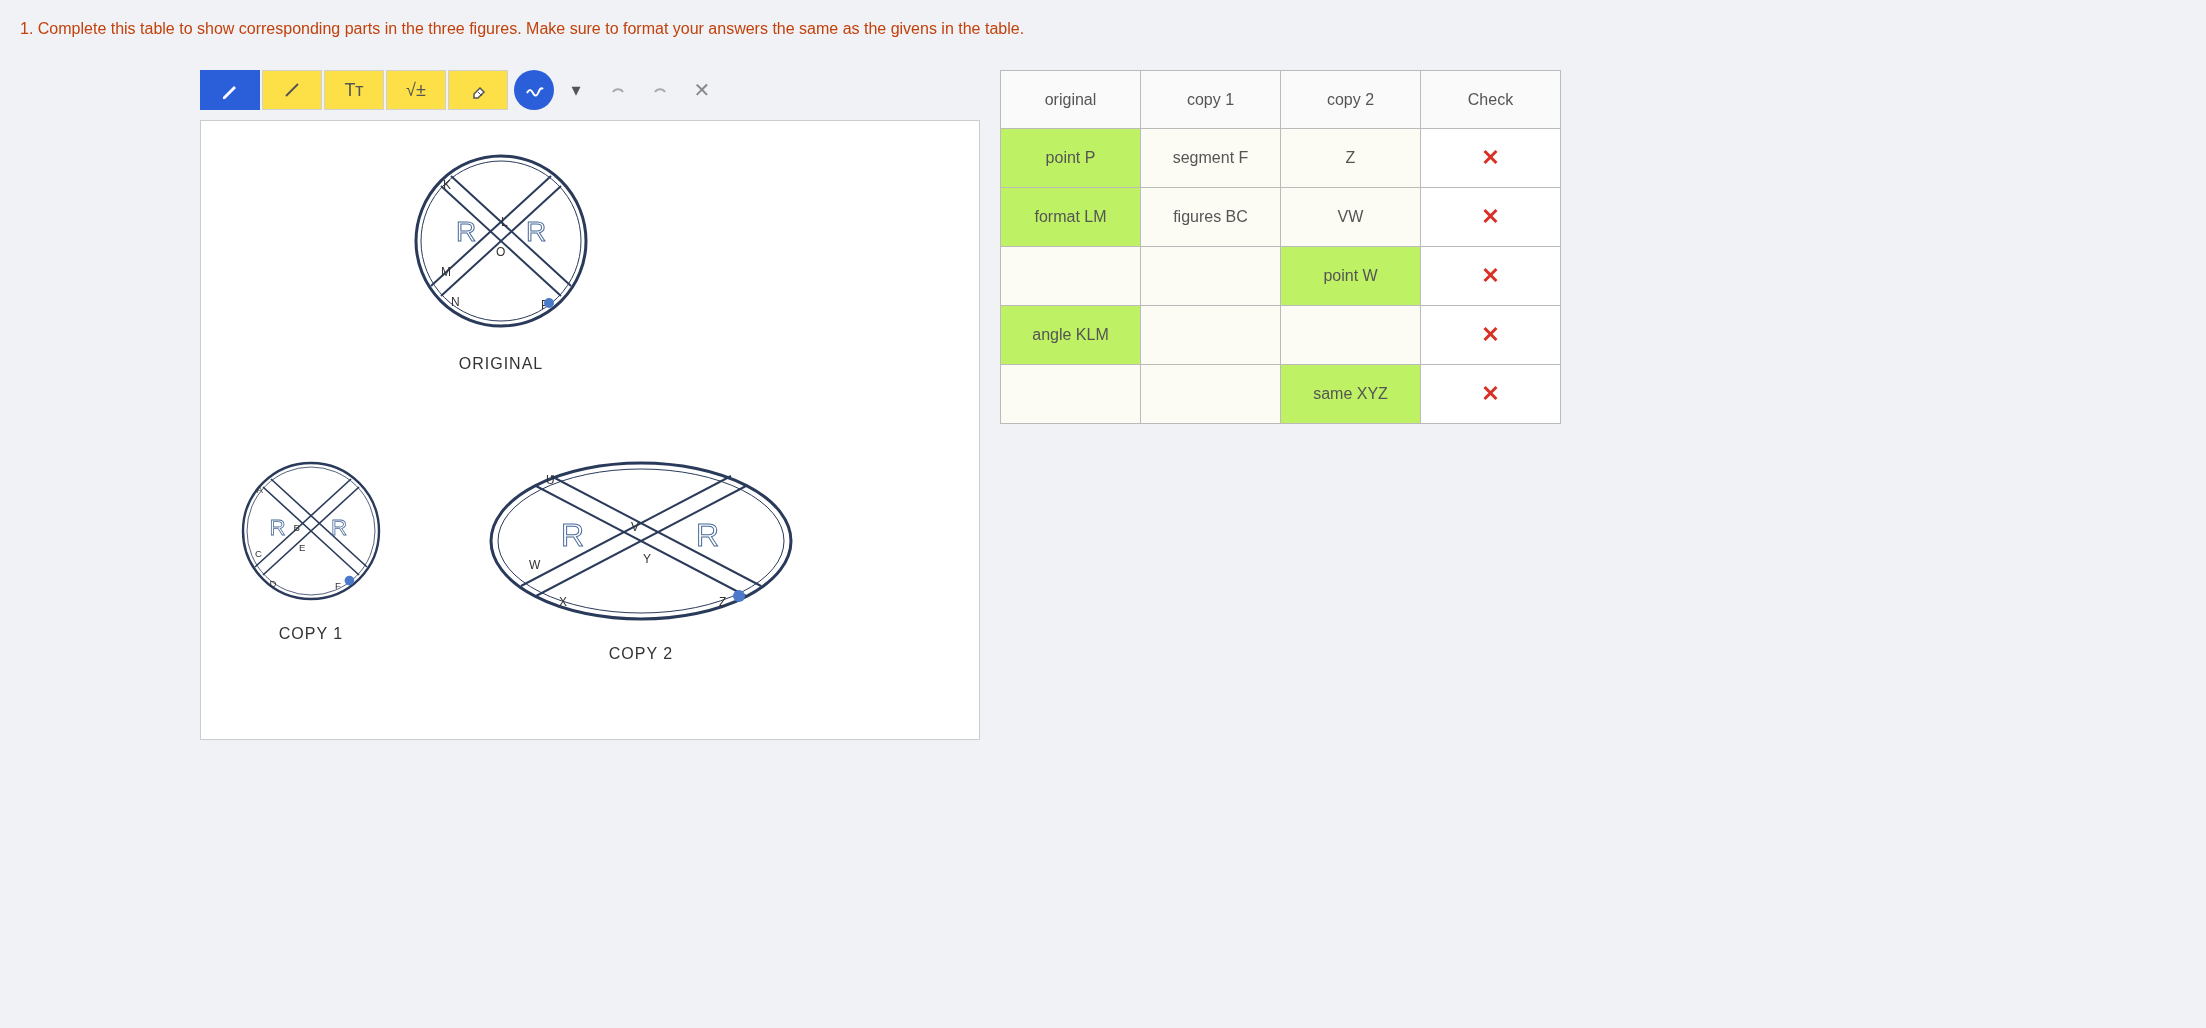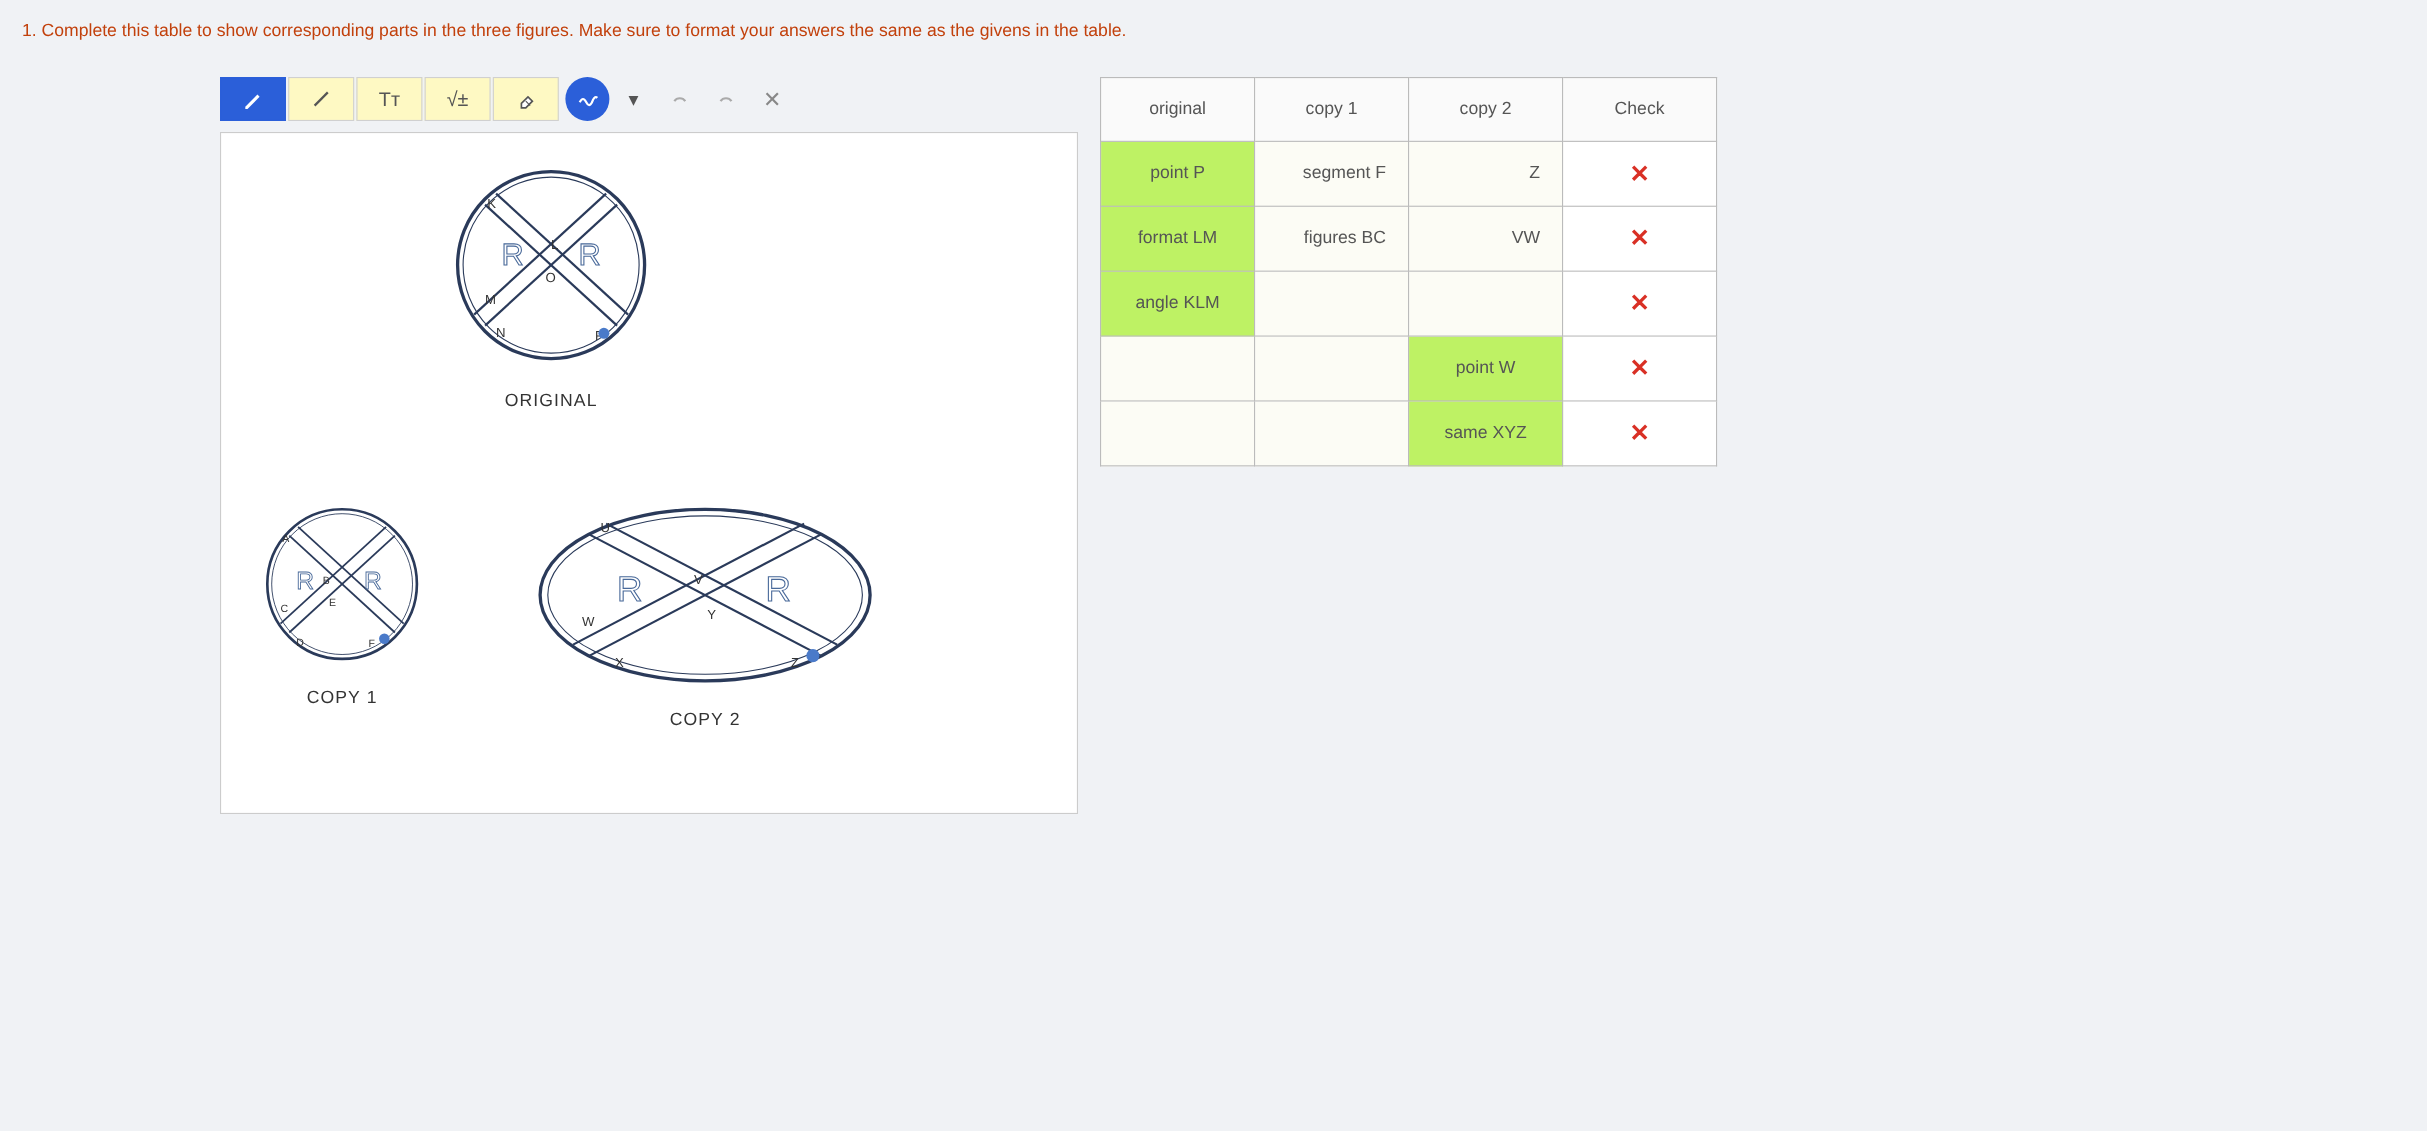--- a/index.html
+++ b/index.html
@@ -32,21 +32,21 @@
       gap: 2px;
       margin-bottom: 10px;
       margin-left: 180px;
     }
     .toolbar-btn {
       width: 60px;
       height: 40px;
       display: flex;
       align-items: center;
       justify-content: center;
-      background: #fef9c3;
+      background: #fde047;
       border: 1px solid #d0d0d0;
       cursor: pointer;
       font-size: 18px;
       color: #555;
     }
     .toolbar-btn.active {
       background: #2b5fd9;
       color: #fff;
       border-color: #2b5fd9;
     }
@@ -113,21 +113,20 @@
     }
     .answer-table th {
       font-weight: normal;
       background: #fafafa;
     }
     .answer-table td.filled {
       background: #bef264;
     }
     .answer-table td.empty-col {
       background: #fcfcf5;
-      text-align: right;
     }
     .check-x {
       color: #d93025;
       font-size: 22px;
       font-weight: bold;
     }
     .svg-label {
       font-family: Arial, sans-serif;
       font-size: 12px;
       fill: #333;
@@ -271,29 +270,29 @@
       <td class="empty-col">Z</td>
       <td><span class="check-x">✕</span></td>
     </tr>
     <tr>
       <td class="filled">format LM</td>
       <td class="empty-col">figures BC</td>
       <td class="empty-col">VW</td>
       <td><span class="check-x">✕</span></td>
     </tr>
     <tr>
+      <td class="empty-col"></td>
+      <td class="empty-col"></td>
+      <td class="filled">point W</td>
+      <td><span class="check-x">✕</span></td>
+    </tr>
+    <tr>
       <td class="filled">angle KLM</td>
       <td class="empty-col"></td>
       <td class="empty-col"></td>
-      <td><span class="check-x">✕</span></td>
-    </tr>
-    <tr>
-      <td class="empty-col"></td>
-      <td class="empty-col"></td>
-      <td class="filled">point W</td>
       <td><span class="check-x">✕</span></td>
     </tr>
     <tr>
       <td class="empty-col"></td>
       <td class="empty-col"></td>
       <td class="filled">same XYZ</td>
       <td><span class="check-x">✕</span></td>
     </tr>
   </tbody>
     </table>

